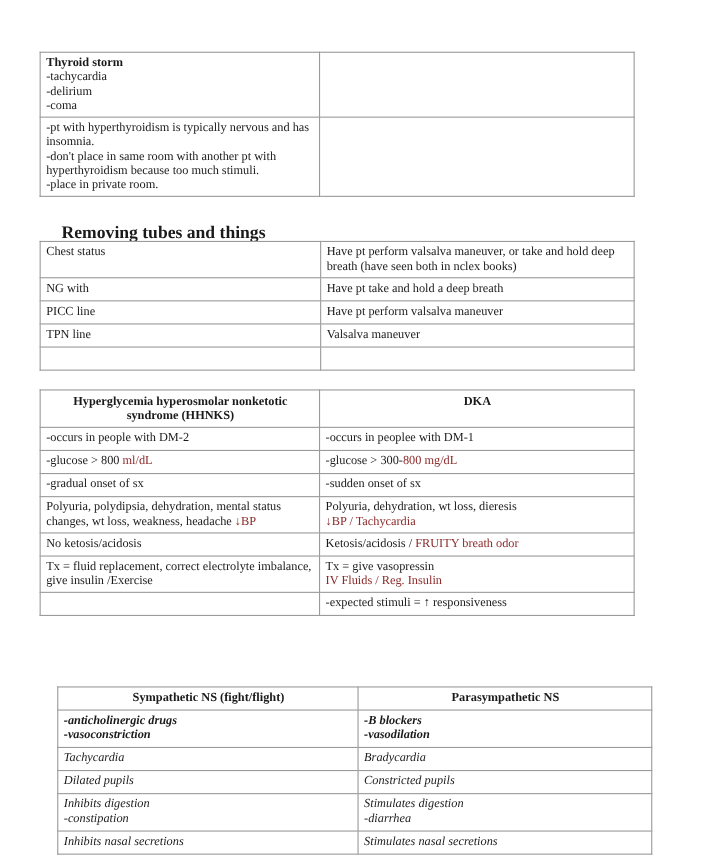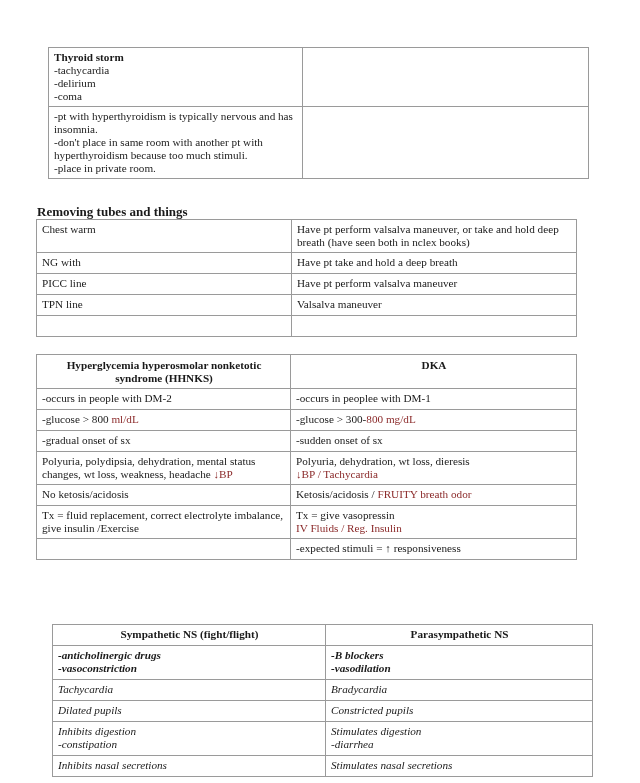--- a/index.html
+++ b/index.html
@@ -4,23 +4,23 @@
 <style>
   html, body { margin: 0; padding: 0; background: #ffffff; }
   body { width: 640px; height: 783px; position: relative; overflow: hidden;
          font-family: "Liberation Serif", "DejaVu Serif", serif; color: #1a1a1a; font-size: 11.2px; line-height: 13px; }
   table { position: absolute; border-collapse: collapse; table-layout: fixed; }
   td, th { border: 1px solid #9a9a9a; padding: 3px 4px 3px 5px; vertical-align: top; text-align: left; font-weight: normal; }
   th { font-weight: bold; text-align: center; }
   .b { font-weight: bold; }
   .red { color: #8b2a2a; }
   .line { display: block; }
-  .section-label { position: absolute; font-weight: bold; font-size: 13px; }
-
-  #t1 { left: 36px; top: 47px; width: 541px; margin-left: 12px; }
+  .section-label { position: absolute; font-weight: bold; font-size: 16px; margin-left: 19px; }
+
+  #t1 { left: 36px; top: 47px; width: 541px; }
   #t1 col.c1 { width: 254px; }
   #t1 .r1 td { height: 52px; }
   #t1 .r2 td { height: 65px; }
 
   #lbl2 { left: 37px; top: 205px; }
   #t2 { left: 36px; top: 219px; width: 541px; }
   #t2 col.c1 { width: 255px; }
   #t2 .r1 td { height: 26px; }
   #t2 td { height: 14px; }
 
@@ -66,21 +66,21 @@
   </table>
 
 <div id="lbl2" class="section-label">Removing tubes and things</div>
 <table id="t2">
   <colgroup>
       <col class="c1">
       <col>
     </colgroup>
   <tbody>
       <tr class="r1">
-    <td>Chest warm</td>
+    <td>Chest status</td>
     <td>Have pt perform valsalva maneuver, or take and hold deep breath (have seen both in nclex books)</td>
   </tr>
   <tr>
     <td>NG with</td>
     <td>Have pt take and hold a deep breath</td>
   </tr>
   <tr>
     <td>PICC line</td>
     <td>Have pt perform valsalva maneuver</td>
   </tr>

